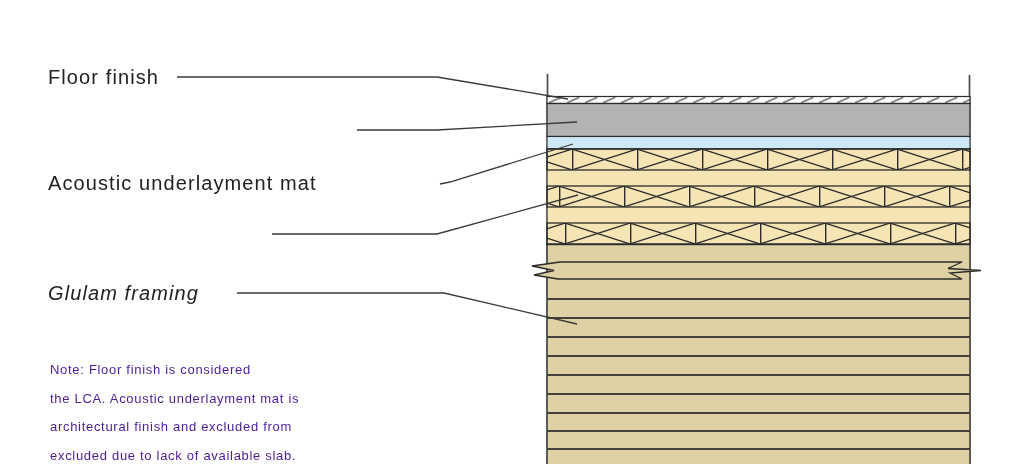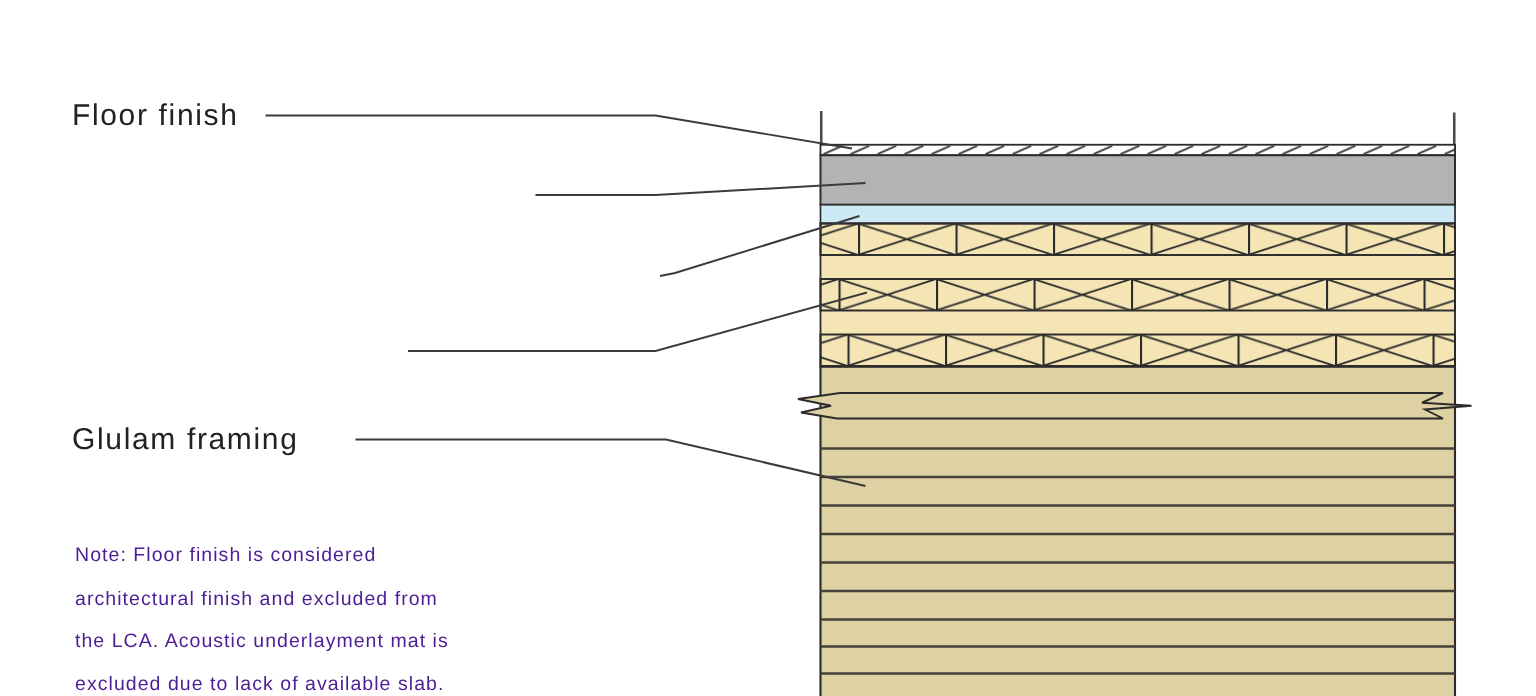--- a/index.html
+++ b/index.html
@@ -34,26 +34,27 @@
     position:absolute;
     left:0;top:0;
   }
 </style>
 </head>
 <body>
 
 <div id="page">
 
   <div class="layer-label" style="top:35px;">Floor finish</div>
-  <div class="layer-label" style="top:251px;">Glulam framing</div>
+  <div class="layer-label" style="top:141px;">Acoustic underlayment mat</div>
+  <div class="layer-label" style="top:251px;font-style:italic;">Glulam framing</div>
 
   <div id="note-block">
     <div>Note: Floor finish is considered</div>
+    <div>the LCA. Acoustic underlayment mat is</div>
     <div>architectural finish and excluded from</div>
-    <div>the LCA. Acoustic underlayment mat is</div>
     <div>excluded due to lack of available slab.</div>
   </div>
 
   <svg id="section-svg" width="1024" height="464" viewBox="0 0 1024 464">
     <defs>
 
       <pattern id="hatch" patternUnits="userSpaceOnUse" x="547" y="64.5" width="18" height="7">
         <line x1="2" y1="6.3" x2="14.5" y2="0.7" stroke="#2b2b2b" stroke-width="1.1"></line>
       </pattern>
 

